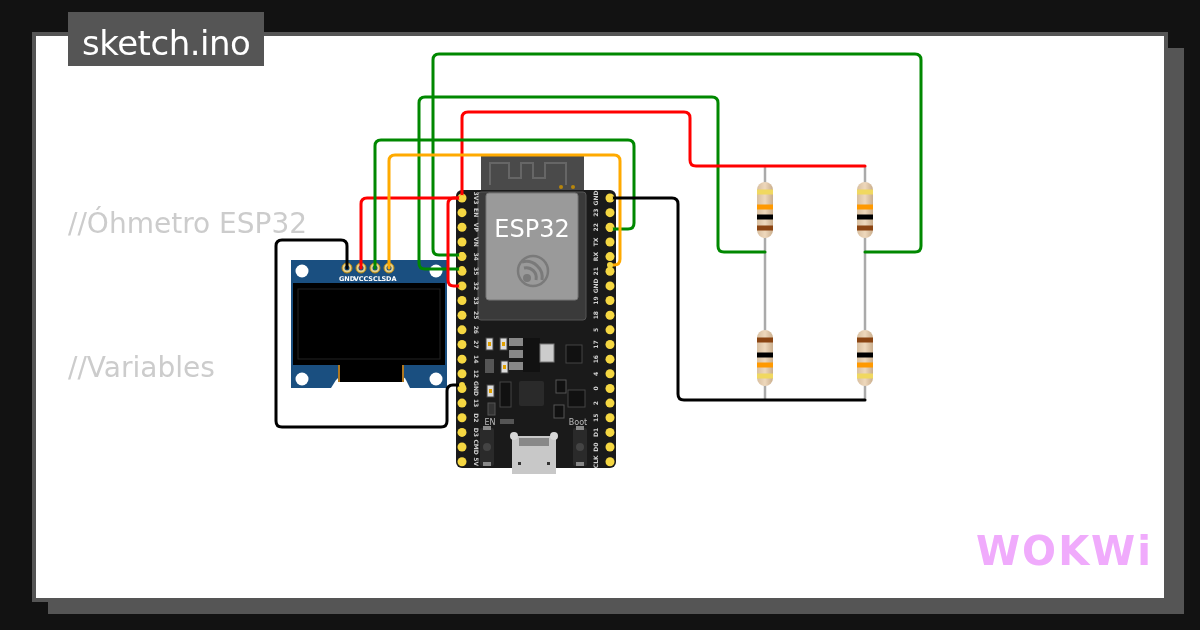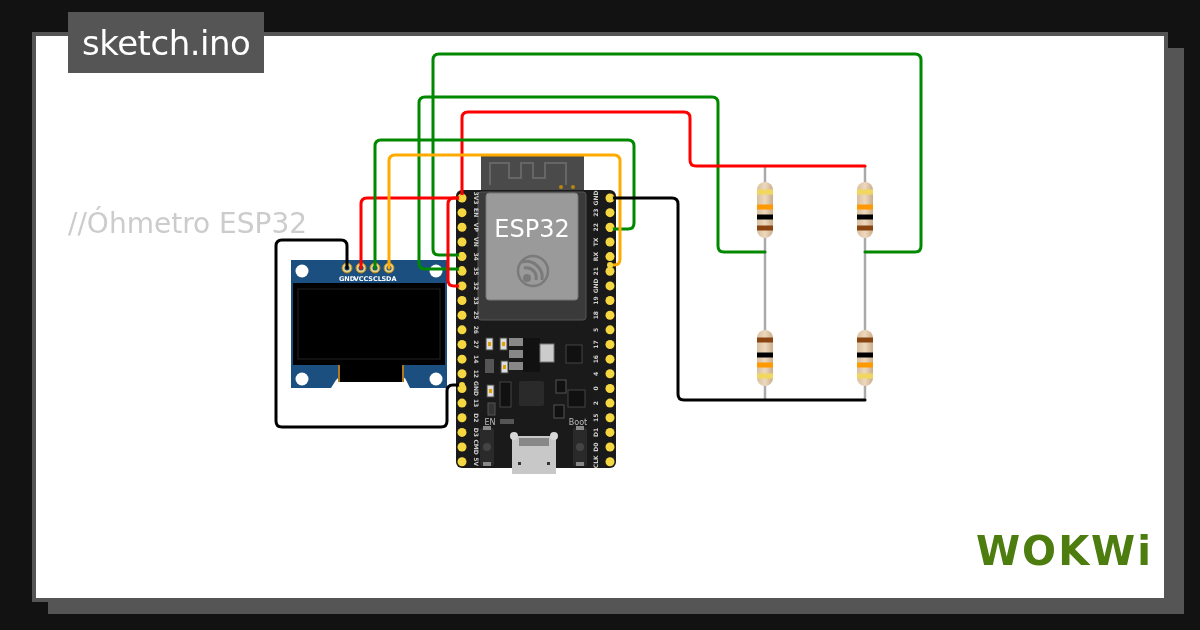--- a/index.html
+++ b/index.html
@@ -1,32 +1,33 @@
 <!DOCTYPE html>
 <html><head>
 <meta charset="utf-8">
 <style>
   html, body { margin:0; padding:0; }
   body { width:1200px; height:630px; background:#121212; position:relative; overflow:hidden; font-family:"DejaVu Sans", sans-serif; }
   .shadow { position:absolute; left:48px; top:48px; width:1136px; height:566px; background:#555555; }
   .card { position:absolute; left:32px; top:32px; width:1128px; height:562px; background:#ffffff; border:4px solid #555555; overflow:hidden; }
   .code { position:absolute; left:32px; top:68px; margin:0; font-family:"DejaVu Sans", sans-serif; font-size:28px; line-height:48px; color:#cccccc; white-space:pre; width:1064px; overflow:hidden; }
   .code .line { display:block; height:48px; white-space:pre; overflow:hidden; }
-  .title-tab { position:absolute; left:68px; top:12px; height:61px; padding:0 14px; background:#555555; color:#ffffff; font-family:"DejaVu Sans", sans-serif; font-size:34px; line-height:62px; letter-spacing:-0.5px; }
+  .title-tab { position:absolute; left:68px; top:12px; height:54px; padding:0 14px; background:#555555; color:#ffffff; font-family:"DejaVu Sans", sans-serif; font-size:34px; line-height:62px; letter-spacing:-0.5px; }
   .diagram { position:absolute; left:0; top:0; width:1200px; height:630px; pointer-events:none; }
   .diagram * { pointer-events:auto; }
-  .logo { position:absolute; left:976px; top:528px; font-family:"DejaVu Sans", sans-serif; font-size:40px; font-weight:bold; color:#4d7c0f; letter-spacing:2px; }
+  .logo { position:absolute; left:976px; top:528px; font-family:"DejaVu Sans", sans-serif; font-size:40px; font-weight:bold; color:#f0abfc; letter-spacing:2px; }
 </style>
 </head>
 <body>
 
 <div class="shadow"></div>
 <div class="card">
   <div class="code">
     <span class="line">//Óhmetro ESP32</span>
+    <span class="line">//Variables</span>
     
     
     
     
     
     
     
     
   </div>
 </div>

